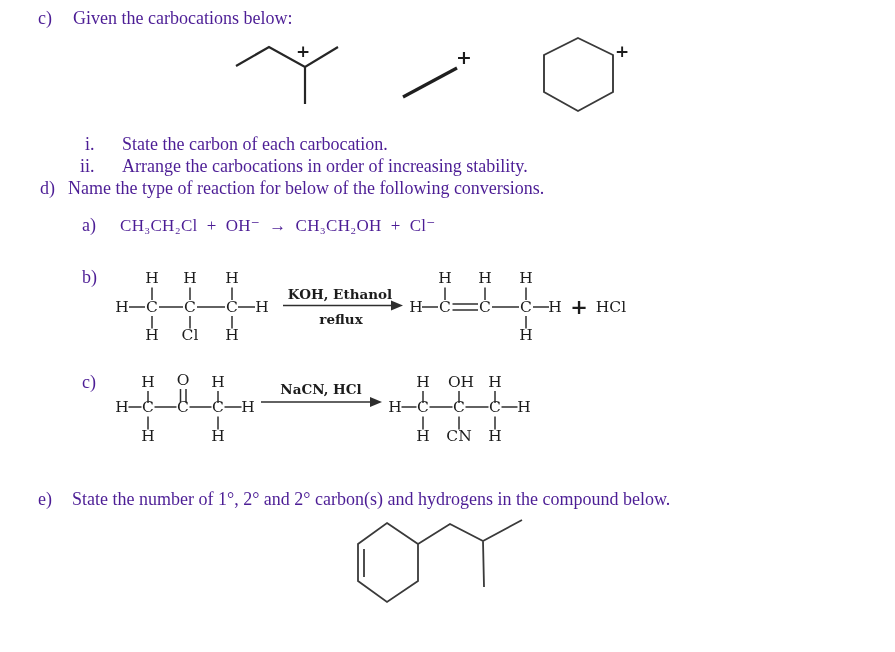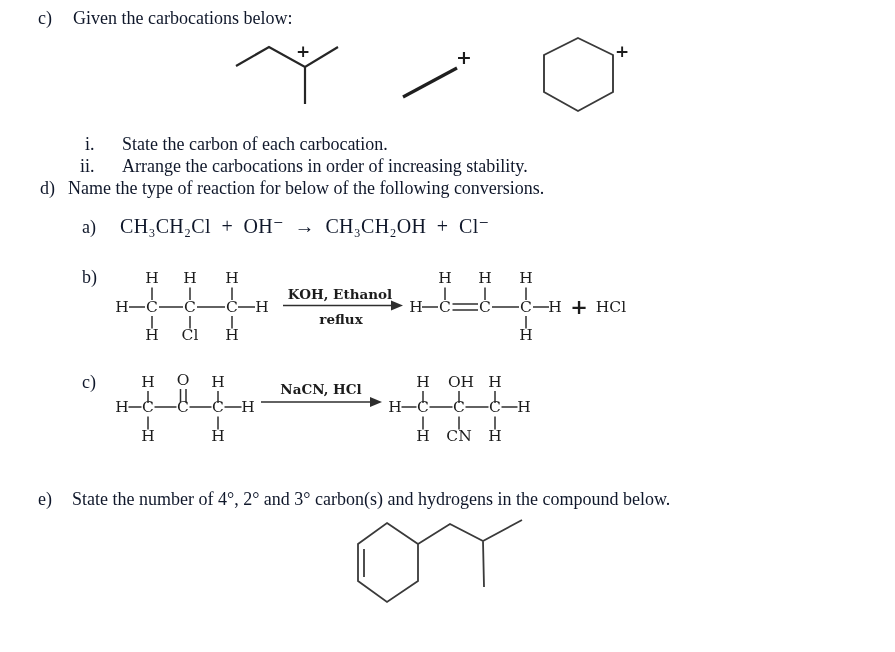--- a/index.html
+++ b/index.html
@@ -2,23 +2,23 @@
 <html><head>
 <meta charset="utf-8">
 <style>
   html,body{margin:0;padding:0;}
   body{
     width:895px;height:652px;position:relative;overflow:hidden;
     background:#ffffff;
     font-family:"Liberation Serif","DejaVu Serif",serif;
     color:#1c1c1c;
   }
-  .t{position:absolute;font-size:18px;line-height:1.25;white-space:pre;color:#0f172a;}
+  .t{position:absolute;font-size:18px;line-height:1.25;white-space:pre;color:#4c1d95;}
   .lbl{display:inline-block;}
-  .eq{font-size:20px;letter-spacing:0.3px;margin-top:46px;}
+  .eq{font-size:17px;letter-spacing:0.3px;margin-top:46px;}
   #chem{position:absolute;left:0;top:0;}
   #chem text{fill:#1c1c1c;font-family:"DejaVu Serif","Liberation Serif",serif;}
   .atom{font-size:15.5px;text-anchor:middle;}
   .cond{font-size:13.5px;font-weight:600;text-anchor:middle;}
   .chg{font-size:17px;font-weight:bold;text-anchor:middle;}
   .chg-big{font-size:19px;font-weight:bold;text-anchor:middle;}
   .plusbig{font-size:21px;font-weight:bold;text-anchor:middle;}
   .bond{stroke:#2e2e2e;stroke-width:1.5;}
   .arrowline{stroke:#2e2e2e;stroke-width:1.6;}
   .arrowhead{fill:#2e2e2e;stroke:none;}
@@ -36,21 +36,21 @@
 <div class="t" style="left:80px;top:155px"><span class="lbl" style="width:42px">ii.</span><span>Arrange the carbocations in order of increasing stability.</span></div>
 
 <div class="t" style="left:40px;top:177px"><span class="lbl" style="width:28px">d)</span><span>Name the type of reaction for below of the following conversions.</span></div>
 
 <div class="t" style="left:82px;top:214px"><span class="lbl" style="width:38px">a)</span><span class="eq">CH₃CH₂Cl  +  OH⁻  →  CH₃CH₂OH  +  Cl⁻</span></div>
 
 <div class="t" style="left:82px;top:266px">b)</div>
 
 <div class="t" style="left:82px;top:371px">c)</div>
 
-<div class="t" style="left:38px;top:488px"><span class="lbl" style="width:34px">e)</span><span>State the number of 4°, 2° and 3° carbon(s) and hydrogens in the compound below.</span></div>
+<div class="t" style="left:38px;top:488px"><span class="lbl" style="width:34px">e)</span><span>State the number of 1°, 2° and 2° carbon(s) and hydrogens in the compound below.</span></div>
 
 <svg id="chem" width="895" height="652" viewBox="0 0 895 652">
 
   <g>
     <path class="skel" d="M236,66 L269,47 L305,67 L338,47 M305,67 L305,104"></path>
     <text class="chg" x="303" y="57">+</text>
   </g>
 
   <g>
     <path class="skel-thick" d="M403,97 L457,68"></path>

